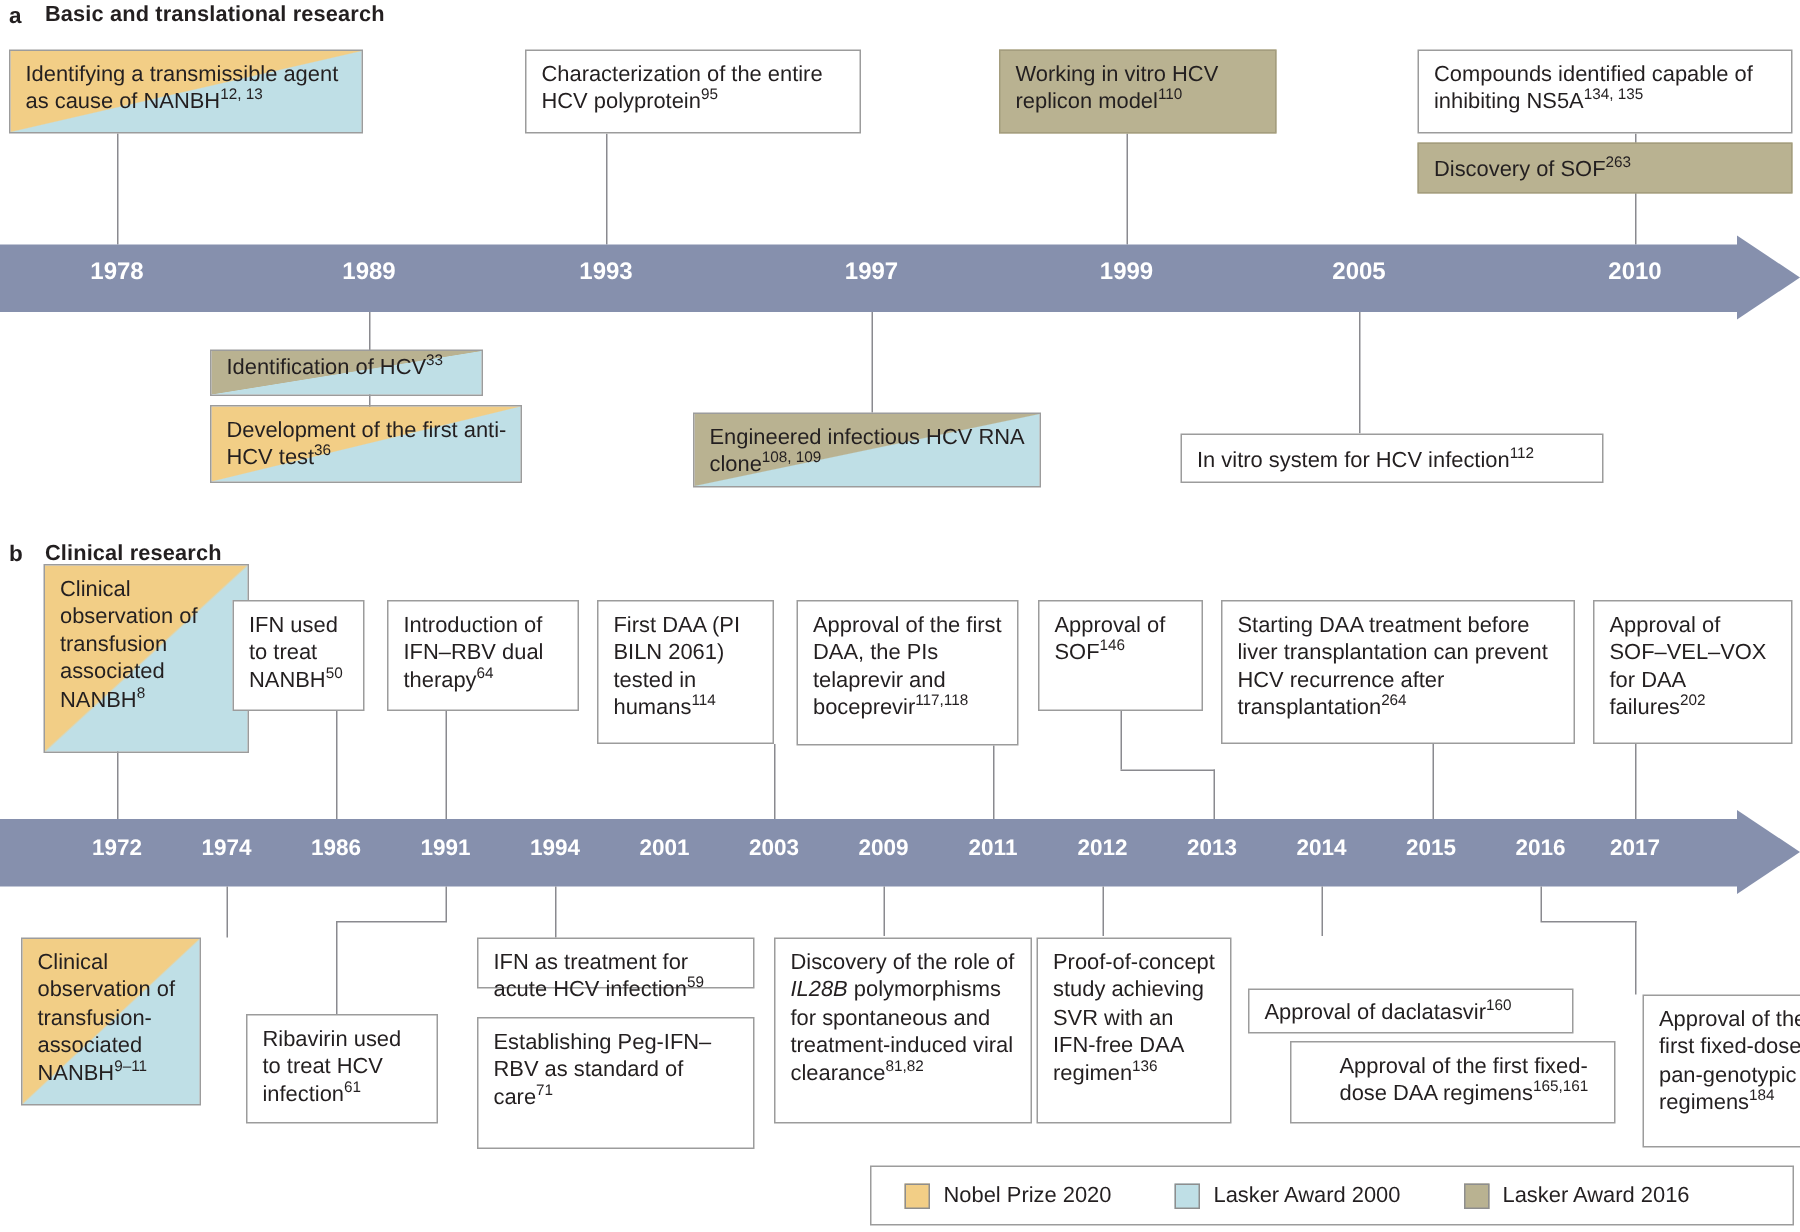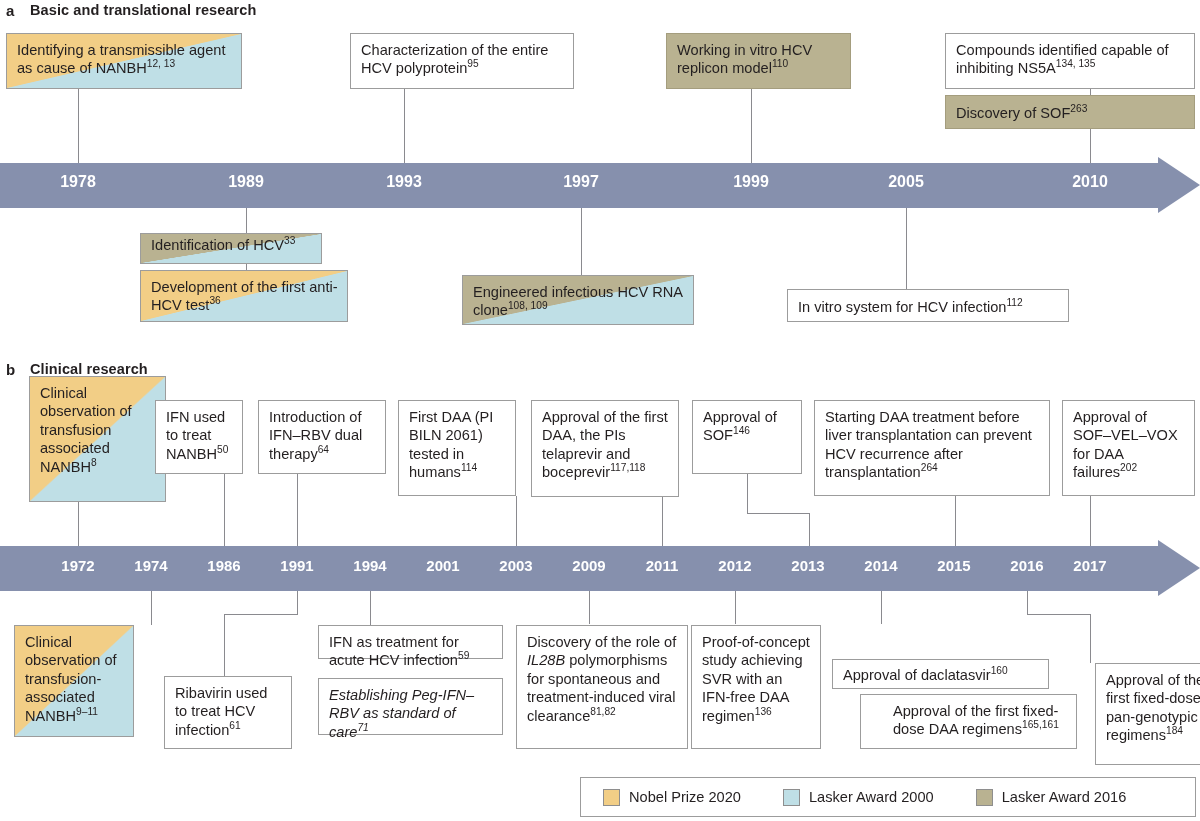--- a/index.html
+++ b/index.html
@@ -192,21 +192,21 @@
   </div>
 
   <div class="ebox" style="left:164px;top:676px;width:128px;height:73px;">
     <span>Ribavirin used to treat HCV infection</span><span class="sup">61</span>
   </div>
 
   <div class="ebox" style="left:318px;top:625px;width:185px;height:34px;">
     <span>IFN as treatment for acute HCV infection</span><span class="sup">59</span>
   </div>
 
-  <div class="ebox" style="left:318px;top:678px;width:185px;height:57px;font-style:italic;">
+  <div class="ebox" style="left:318px;top:678px;width:185px;height:88px;">
     <span>Establishing Peg-IFN–RBV as standard of care</span><span class="sup">71</span>
   </div>
 
   <div class="ebox" style="left:516px;top:625px;width:172px;height:124px;">
     <span>Discovery of the role of </span><i>IL28B</i><span> polymorphisms for spontaneous and treatment-induced viral clearance</span><span class="sup">81,82</span>
   </div>
 
   <div class="ebox" style="left:691px;top:625px;width:130px;height:124px;">
     <span>Proof-of-concept study achieving SVR with an IFN-free DAA regimen</span><span class="sup">136</span>
   </div>

